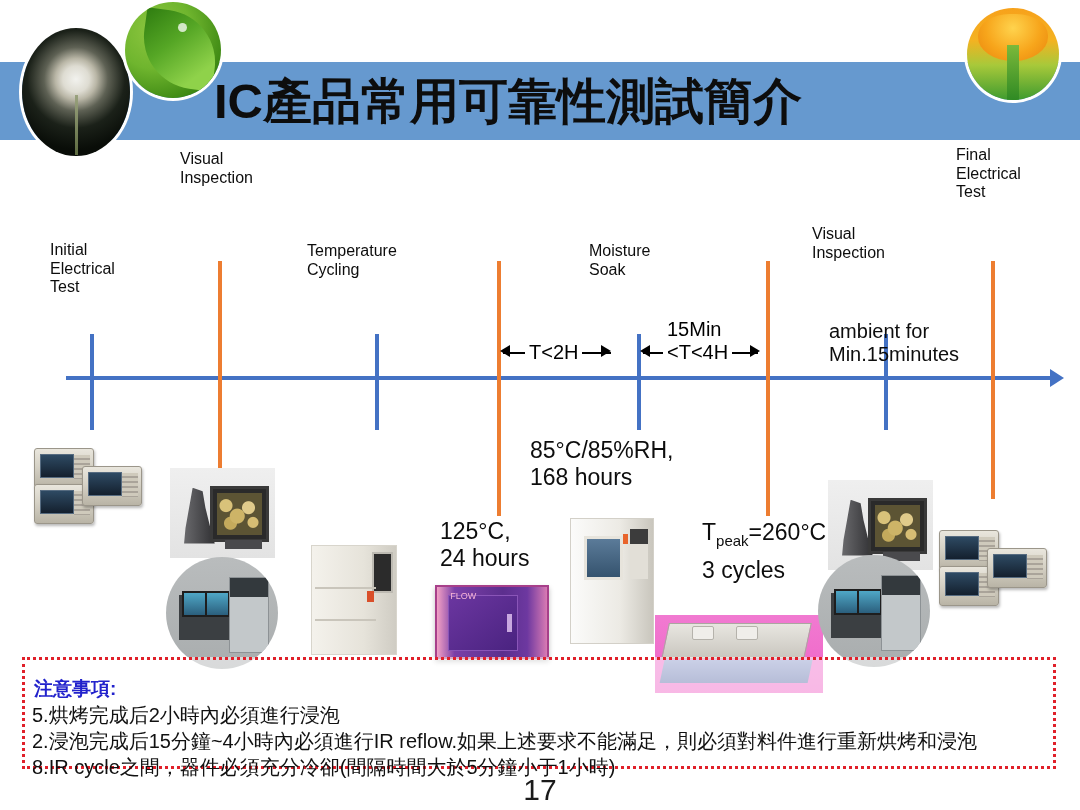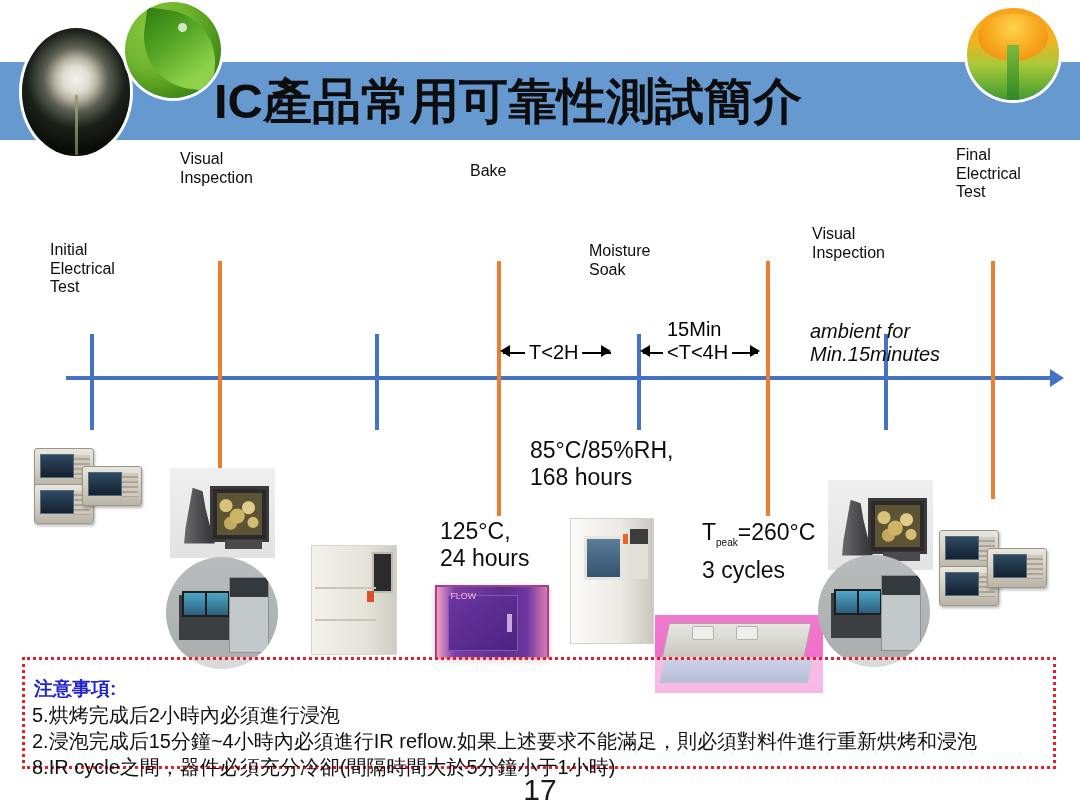--- a/index.html
+++ b/index.html
@@ -427,21 +427,22 @@
   <div class="tick blue" style="left:637px; top:334px; height:96px;"></div>
   <div class="tick orange" style="left:766px; top:261px; height:255px;"></div>
   <div class="tick blue" style="left:884px; top:334px; height:96px;"></div>
   <div class="tick orange" style="left:991px; top:261px; height:238px;"></div>
 
   <div class="lbl lbl-stage" style="left:50px;  top:241px; width:170px;">Initial
 Electrical
 Test</div>
   <div class="lbl lbl-stage" style="left:180px; top:150px; width:200px;">Visual
 Inspection</div>
-  <div class="lbl lbl-stage" style="left:470px; top:162px; width:130px;">Bake</div>
+  <div class="lbl lbl-stage" style="left:307px; top:242px; width:210px;">Temperature
+Cycling</div>
   <div class="lbl lbl-stage" style="left:589px; top:242px; width:160px;">Moisture
 Soak</div>
   <div class="lbl lbl-stage" style="left:812px; top:225px; width:180px;">Visual
 Inspection</div>
   <div class="lbl lbl-stage" style="left:956px; top:146px; width:130px;">Final
 Electrical
 Test</div>
 
   <div class="interval" style="left:503px; width:108px;"></div>
   <div class="arrowhead left" style="left:500px;"></div>
@@ -451,24 +452,24 @@
   <div class="interval" style="left:643px; width:115px;"></div>
   <div class="arrowhead left" style="left:640px;"></div>
   <div class="arrowhead right" style="left:750px;"></div>
   <div class="interval-text" style="left:663px; top:318px;">15Min</div>
   <div class="interval-text" style="left:663px;">&lt;T&lt;4H</div>
 
   <div class="lbl lbl-cond" style="left:440px; top:518px; width:180px;">125°C,
 24 hours</div>
   <div class="lbl lbl-cond" style="left:530px; top:437px; width:220px;">85°C/85%RH,
 168 hours</div>
-  <div class="lbl lbl-small" style="left:810px; top:320px; width:200px;font-style:italic;">ambient for
+  <div class="lbl lbl-small" style="left:829px; top:320px; width:200px;">ambient for
 Min.15minutes</div>
 
-  <div class="lbl lbl-cond" style="left:702px; top:519px; white-space:nowrap;"><span>T</span><sub style="font-size:10px;">peak</sub><span>=260°C</span></div>
+  <div class="lbl lbl-cond" style="left:702px; top:519px; white-space:nowrap;"><span>T</span><sub style="font-size:15px;">peak</sub><span>=260°C</span></div>
   <div class="lbl lbl-cond" style="left:702px; top:557px;">3 cycles</div>
 
   <div class="photo ph-scopes" style="left:22px; top:448px; width:150px; height:84px;">
     <div class="scope" style="left:12px; top:0px;  width:58px; height:38px;">
         <div class="screen"></div>
         <div class="knobs"></div>
       </div>
     <div class="scope" style="left:12px; top:36px; width:58px; height:38px;">
         <div class="screen"></div>
         <div class="knobs"></div>

